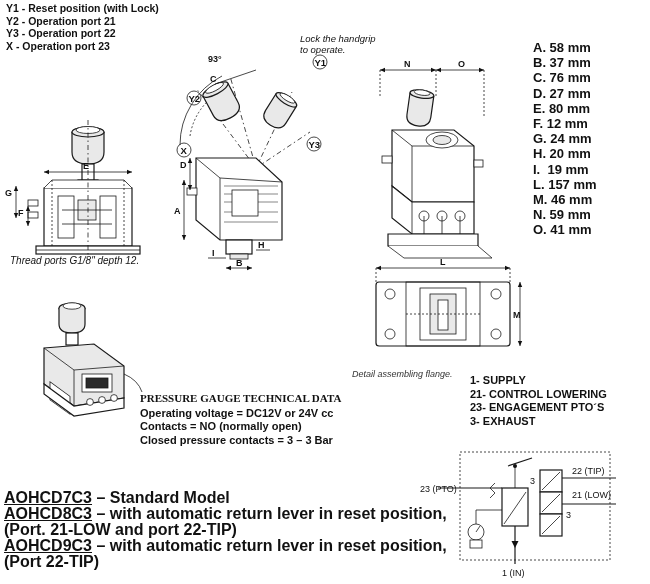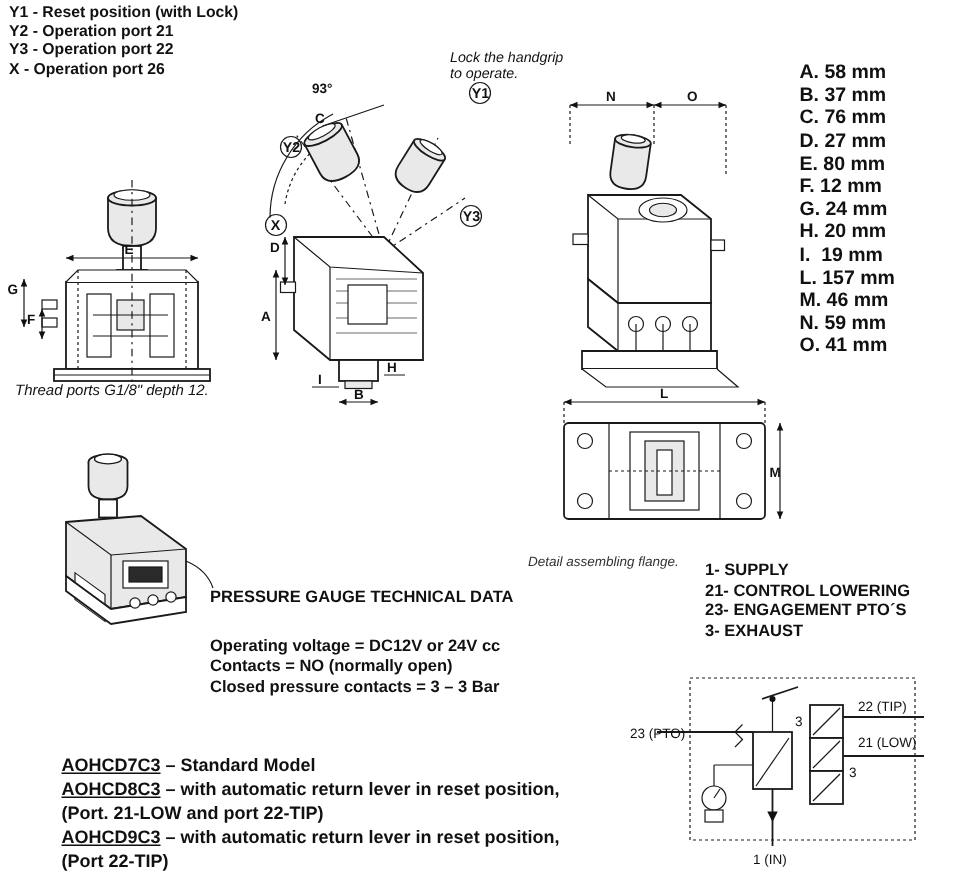--- a/index.html
+++ b/index.html
@@ -17,25 +17,25 @@
   #legend-top{left:6px;top:2px;line-height:12.5px;font-size:10.5px;font-weight:bold;}
   
   #dim-list{left:533px;top:40px;line-height:15.2px;font-size:13px;font-weight:bold;}
   #dim-list div{white-space:pre;}
   
   #thread-note{left:10px;top:255px;font-size:10px;font-style:italic;}
   #handgrip-note{left:300px;top:33px;font-size:9.5px;font-style:italic;line-height:11px;}
   #flange-note{left:352px;top:369px;font-size:9px;font-style:italic;color:#333;}
   
   #gauge-block{left:140px;top:392px;line-height:13.5px;font-size:11px;font-weight:bold;}
-  #gauge-block .title{margin-bottom:19px;}
+  #gauge-block .title{margin-bottom:1px;font-family:Liberation Serif, serif;}
   
   #ports-legend{left:470px;top:374px;line-height:13.5px;font-size:11px;font-weight:bold;}
   
-  #models{left:4px;top:502px;line-height:16px;font-size:12px;font-weight:bold;margin-left:37px;}
+  #models{left:4px;top:490px;line-height:16px;font-size:16px;font-weight:bold;}
   #models .ul{text-decoration:underline;}
   
   svg{display:block;}
   .ln{stroke:#1a1a1a;fill:none;}
   .thin{stroke-width:.8;}
   .med{stroke-width:1.2;}
   .dash{stroke-dasharray:5 3 1.5 3;}
   .dot{stroke-dasharray:2 2;}
   .fillg{fill:#e9e9e9;}
   .fillw{fill:#ffffff;}
@@ -45,21 +45,21 @@
   .dimtxt{font-family:"Liberation Sans",sans-serif;font-size:9px;fill:#111;font-weight:bold;}
   .circletag{fill:none;stroke:#1a1a1a;stroke-width:.8;}
 </style>
 </head>
 <body>
 
 <div class="abs" id="legend-top">
   <div>Y1 - Reset position (with Lock)</div>
   <div>Y2 - Operation port 21</div>
   <div>Y3 - Operation port 22</div>
-  <div>X -  Operation port 26</div>
+  <div>X -  Operation port 23</div>
 </div>
 
 <div class="abs" id="dim-list">
   <div>A. 58 mm</div>
   <div>B. 37 mm</div>
   <div>C. 76 mm</div>
   <div>D. 27 mm</div>
   <div>E. 80 mm</div>
   <div>F. 12 mm</div>
   <div>G. 24 mm</div>

